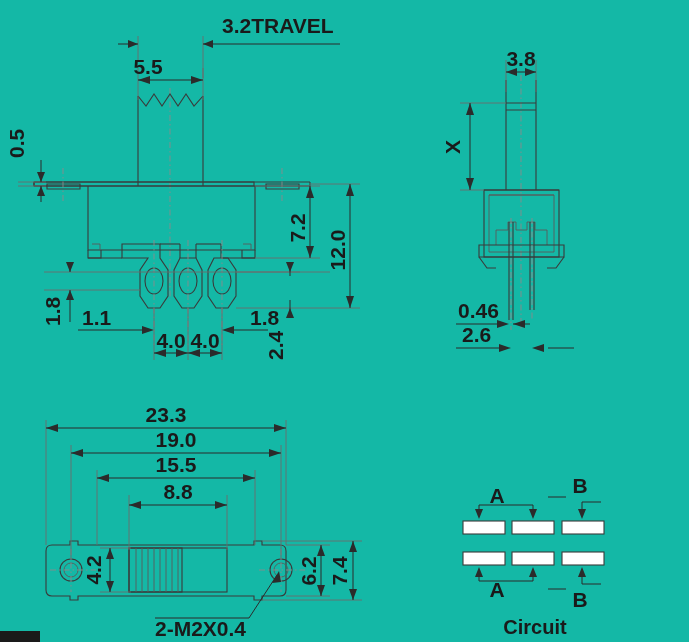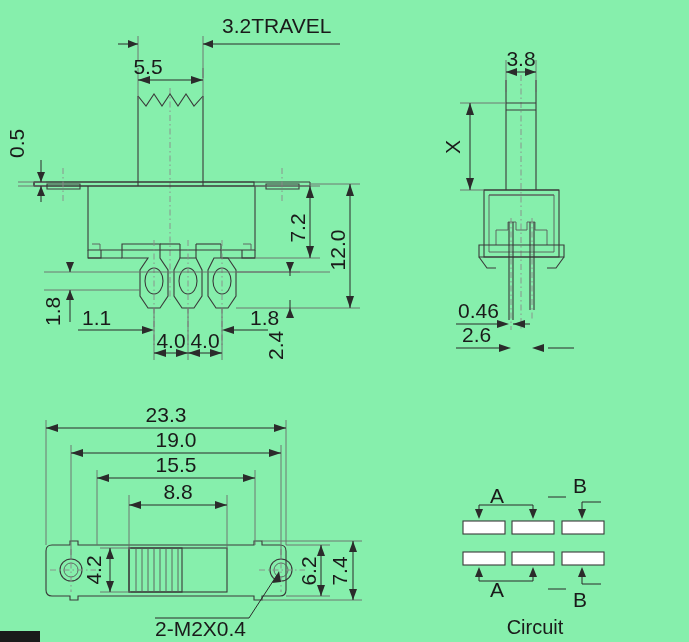--- a/index.html
+++ b/index.html
@@ -7,22 +7,23 @@
     padding: 0;
     background: #ffffff;
   }
   body {
     font-family: "Liberation Sans", sans-serif;
   }
   #sheet {
     position: relative;
     width: 689px;
     height: 642px;
-    background: #86efac;
+    background: #14b8a6;
     overflow: hidden;
+    font-weight: bold;
   }
   svg#drawing {
     position: absolute;
     left: 0;
     top: 0;
     width: 689px;
     height: 642px;
   }
   .ln   { stroke: #3a3a3a; stroke-width: 1.1; fill: none; }
   .ln-t { stroke: #5a5a5a; stroke-width: 0.9; fill: none; }

